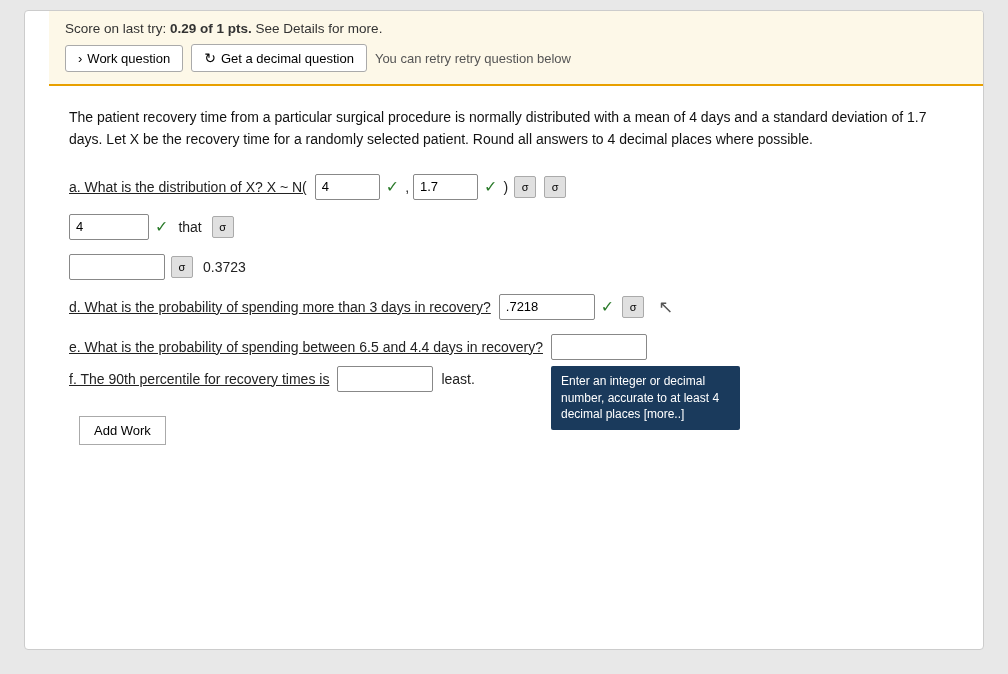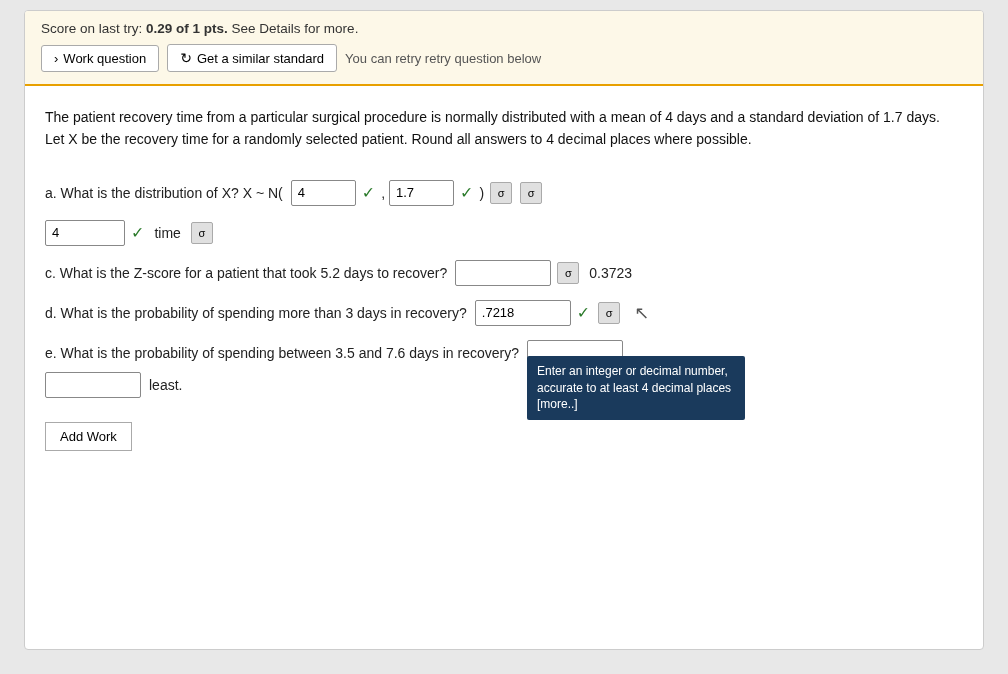--- a/index.html
+++ b/index.html
@@ -14,20 +14,21 @@
       justify-content: center;
       padding: 10px;
     }
     .main-container {
       background: #fff;
       width: 960px;
       min-height: 640px;
       border: 1px solid #ccc;
       border-radius: 4px;
       overflow: hidden;
+      padding-left: 24px;
     }
     .score-bar {
       background: #fdf8e8;
       border-bottom: 2px solid #e8a000;
       padding: 10px 16px 12px 16px;
     }
     .score-text {
       font-size: 13.5px;
       color: #333;
       margin-bottom: 8px;
@@ -54,34 +55,35 @@
     .retry-text {
       font-size: 13px;
       color: #555;
     }
     .question-area {
       padding: 20px 20px 10px 20px;
     }
     .question-intro {
       font-size: 14px;
       line-height: 1.6;
-      margin-bottom: 29px;
+      margin-bottom: 23px;
       color: #111;
     }
     .question-row {
       display: flex;
       align-items: center;
       margin-bottom: 18px;
       flex-wrap: wrap;
       gap: 4px;
       font-size: 14px;
     }
     .question-label {
       font-weight: normal;
       margin-right: 4px;
+      text-decoration: underline;
     }
     .input-field {
       border: 1px solid #888;
       border-radius: 2px;
       padding: 3px 6px;
       font-size: 13px;
       background: #fff;
       height: 26px;
     }
     .input-field.medium { width: 96px; }
@@ -112,40 +114,40 @@
     .tooltip-container {
       position: relative;
       display: inline-block;
     }
     .tooltip-box {
       background: #1a3a5c;
       color: #fff;
       font-size: 12px;
       padding: 7px 10px;
       border-radius: 2px;
-      width: 218px;
+      width: 189px;
       position: absolute;
-      top: 16px;
+      top: 32px;
       left: 0;
       z-index: 10;
       line-height: 1.4;
     }
     .arrow-icon {
       font-size: 18px;
       color: #555;
       margin-left: 8px;
     }
     .add-work-btn {
       background: #fff;
       border: 1px solid #aaa;
       border-radius: 0;
       padding: 6px 14px;
       font-size: 13px;
       cursor: pointer;
-      margin: 10px 0 0 0;
+      margin: 10px 0 0 10px;
     }
     .refresh-icon {
       display: inline-block;
       font-size: 14px;
     }
     .chevron-right {
       font-size: 13px;
     }
     .row-a { margin-bottom: 14px; }
     .row-b { margin-bottom: 14px; }
@@ -166,21 +168,21 @@
     <div class="score-text">
       <span>Score on last try: </span><strong>0.29 of 1 pts.</strong><span> See Details for more.</span>
     </div>
     <div class="btn-row">
       <button class="btn-next">
         <span class="chevron-right">›</span>
         <span>Work question</span>
       </button>
       <button class="btn-similar">
         <span class="refresh-icon">↻</span>
-        <span>Get a similar standard</span>
+        <span>Get a decimal question</span>
       </button>
       <span class="retry-text">You can retry retry question below</span>
     </div>
   </div>
 
   <div class="question-area">
     <p class="question-intro">The patient recovery time from a particular surgical procedure is normally distributed with a mean of 4 days and a standard deviation of 1.7 days. Let X be the recovery time for a randomly selected patient. Round all answers to 4 decimal places where possible.</p>
 
     
     <div class="question-row row-a">
@@ -196,58 +198,58 @@
       </button>
       <button class="sigma-btn">
         <span>σ</span>
       </button>
     </div>
 
     
     <div class="question-row row-b">
       <input class="input-field small value-filled" type="text" value="4" style="">
       <span class="checkmark">✓</span>
-      <span class="days-label">time</span>
+      <span class="days-label">that</span>
       <button class="sigma-btn">
         <span>σ</span>
       </button>
     </div>
 
     
     <div class="question-row row-c">
-      <span class="question-label">c. What is the Z-score for a patient that took 5.2 days to recover?</span>
       <input class="input-field medium" type="text" value="" style="">
       <button class="sigma-btn">
         <span>σ</span>
       </button>
       <span style="margin-left:4px; font-size:14px;">0.3723</span>
     </div>
 
     
     <div class="question-row row-d">
       <span class="question-label">d. What is the probability of spending more than 3 days in recovery?</span>
       <input class="input-field medium value-filled" type="text" value=".7218" style="">
       <span class="checkmark">✓</span>
       <button class="sigma-btn">
         <span>σ</span>
       </button>
       <span class="arrow-icon">↖</span>
     </div>
 
     
     <div class="question-row row-e">
-      <span class="question-label">e. What is the probability of spending between 3.5 and 7.6 days in recovery?</span>
+      <span class="question-label">e. What is the probability of spending between 6.5 and 4.4 days in recovery?</span>
       <div class="tooltip-container">
         <input class="input-field medium" type="text" value="" style="">
         <div class="tooltip-box">Enter an integer or decimal number, accurate to at least 4 decimal places [more..]</div>
       </div>
     </div>
 
     
     <div class="question-row row-f">
+      <span class="question-label">f. The 90th percentile for recovery times is</span>
       <input class="input-field medium" type="text" value="" style="">
       <span class="days-label">least.</span>
     </div>
 
     
     <button class="add-work-btn">
       <span>Add Work</span>
     </button>
   </div>
 </div>

